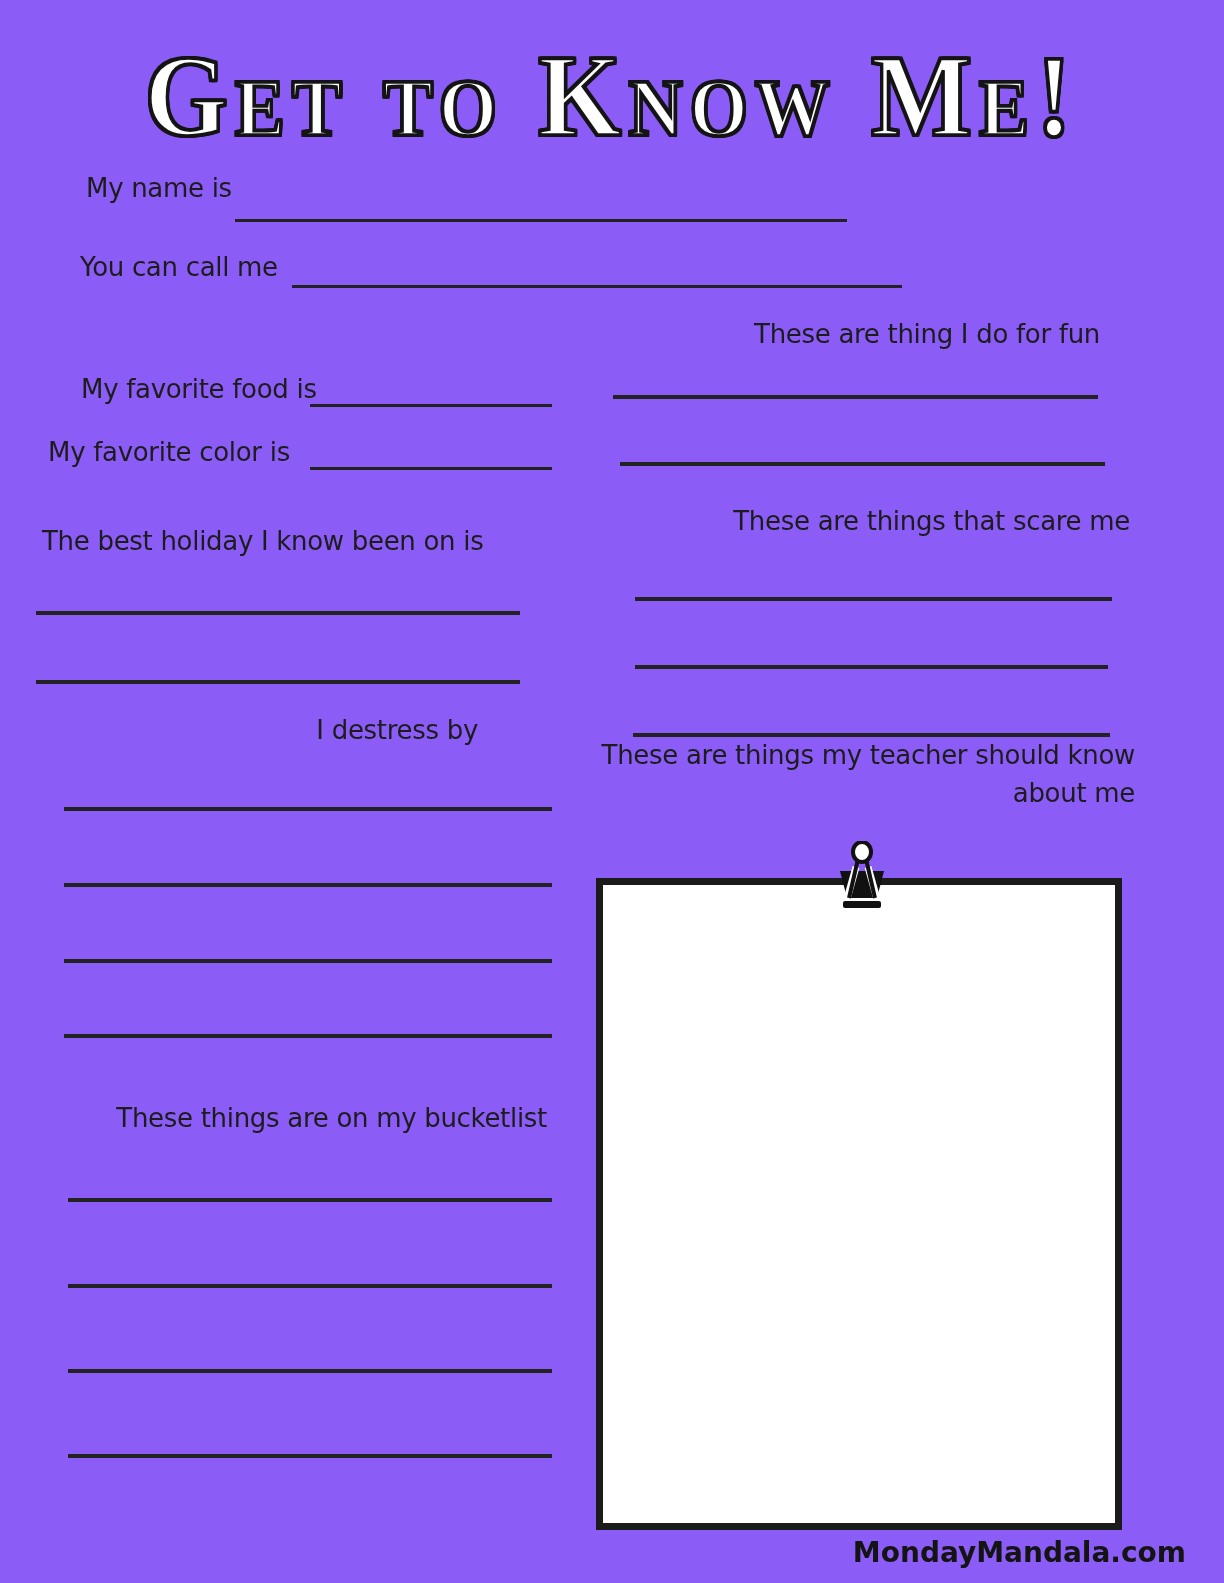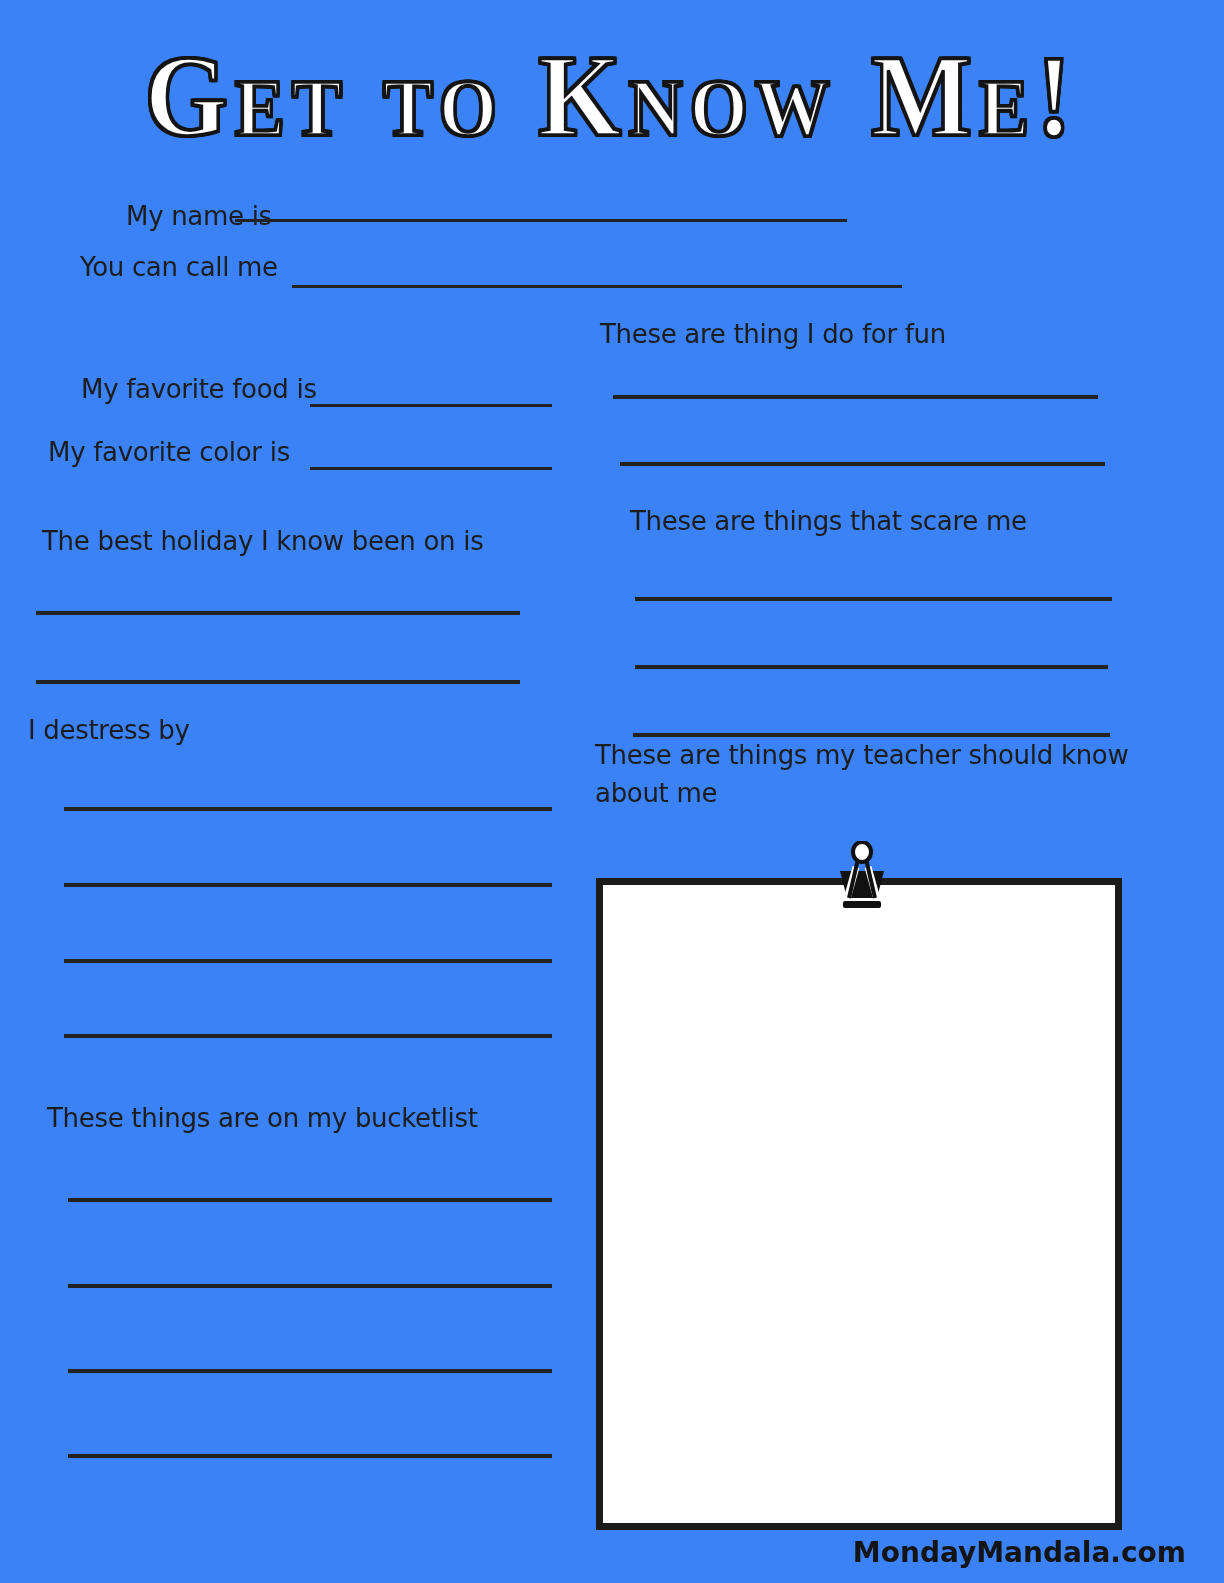--- a/index.html
+++ b/index.html
@@ -1,19 +1,19 @@
 <!DOCTYPE html>
 <html><head>
 <meta charset="utf-8">
 <style>
   html,body{margin:0;padding:0;background:#ffffff;}
   #page{
     position:relative;
     width:1224px;height:1583px;
-    background:#3b82f6;
+    background:#8b5cf6;
     overflow:hidden;
     font-family:"DejaVu Sans", sans-serif;
   }
   
   .title-wrap{
     position:absolute;left:0;top:38px;width:1224px;
     text-align:center;
   }
   .title-text{
     display:inline-block;
@@ -35,21 +35,21 @@
     white-space:nowrap;
   }
   .hand{
     position:absolute;
     color:#1c1c1c;
     font-size:26px;
     letter-spacing:-0.3px;
     line-height:32px;
     white-space:nowrap;
   }
-  .hand.center{text-align:left;white-space:normal;}
+  .hand.center{text-align:right;white-space:normal;}
   .rule{
     position:absolute;
     background:#222222;
     height:3px;
   }
   .rule.thick{height:4px;}
   .notes-box{
     position:absolute;
     left:596px;top:878px;
     width:526px;height:652px;
@@ -74,21 +74,21 @@
 </style>
 </head>
 <body>
 
 <div id="page">
 
   <div class="title-wrap">
     <span class="title-text">Get to Know Me!</span>
   </div>
 
-  <div class="hand" style="left:86px;top:200px;margin-left:40px;">My name is</div>
+  <div class="hand" style="left:86px;top:172px;">My name is</div>
   <div class="rule" style="left:235px;top:219px;width:612px;"></div>
 
   <div class="hand" style="left:80px;top:251px;">You can call me</div>
   <div class="rule" style="left:292px;top:285px;width:610px;"></div>
 
   <div class="hand center" style="left:600px;top:318px;width:500px;">These are thing I do for fun</div>
   <div class="rule thick" style="left:613px;top:395px;width:485px;"></div>
   <div class="rule thick" style="left:620px;top:462px;width:485px;"></div>
 
   <div class="hand" style="left:48px;top:373px;margin-left:33px;">My favorite food is</div>

